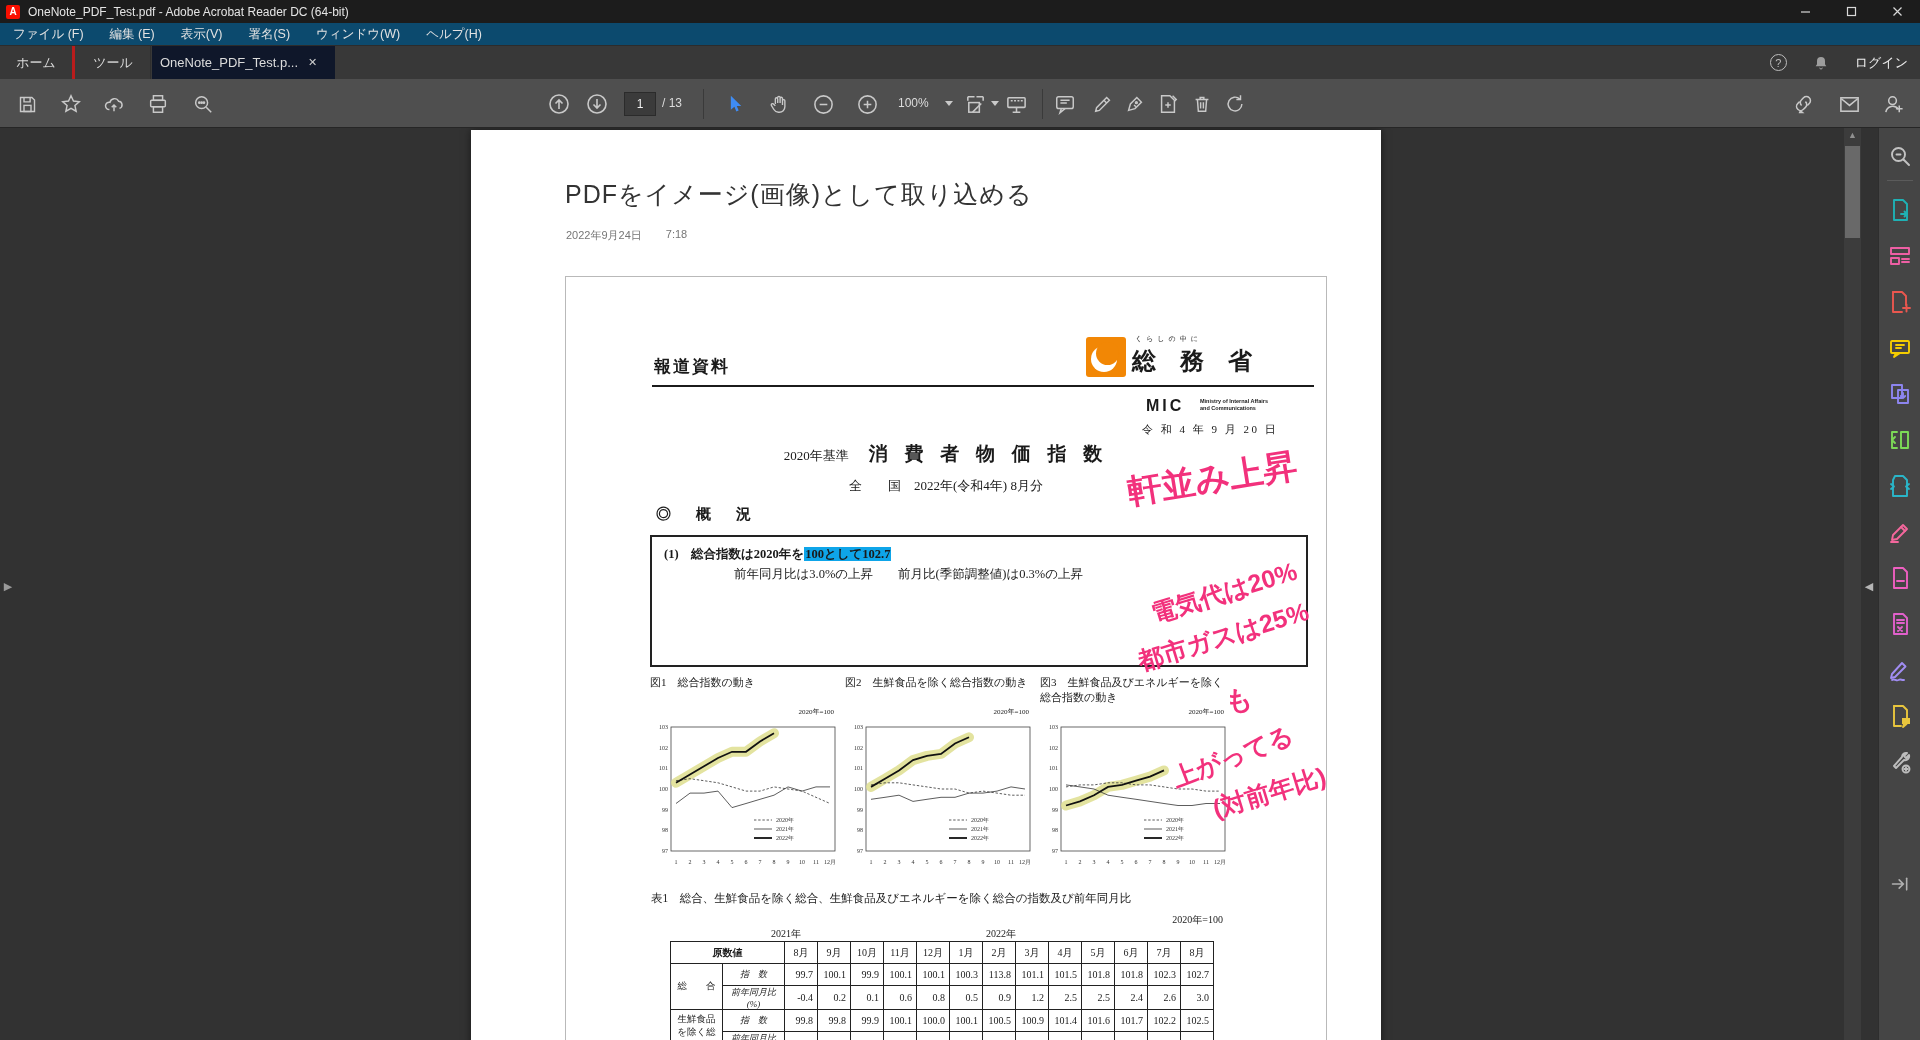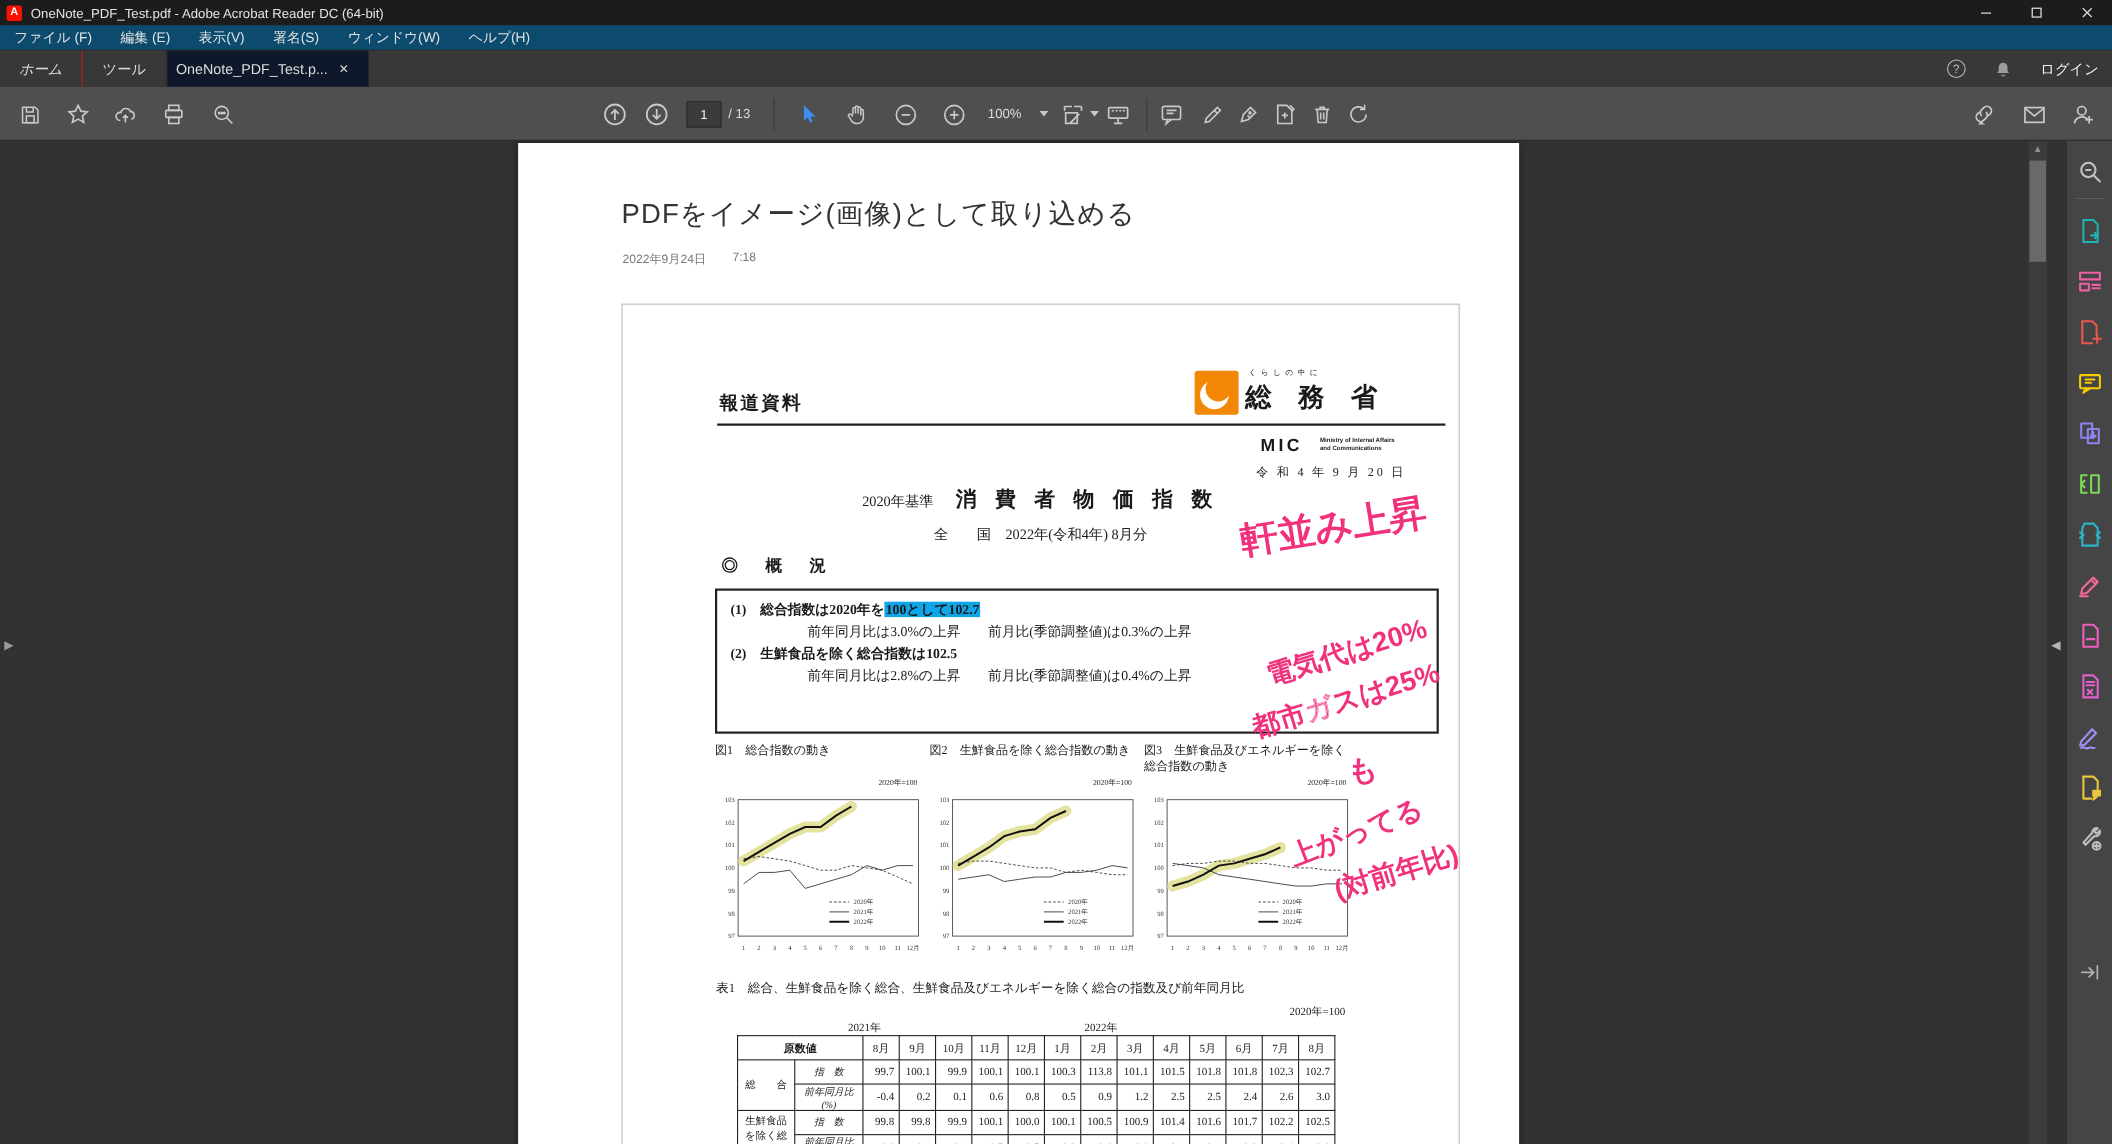--- a/index.html
+++ b/index.html
@@ -14,21 +14,21 @@
     color:#fff; font-size:10px; font-weight:bold; text-align:center; line-height:14px; }
   #win-controls { position:absolute; right:0; top:0; height:23px; display:flex; }
   .winbtn { width:46px; height:23px; display:flex; align-items:center; justify-content:center; color:#d8d8d8; }
 
   #menubar { position:absolute; left:0; top:23px; width:1920px; height:23px; background:#0c4a6e;
     display:flex; align-items:center; color:#e2e2e2; font-size:12.5px; border-bottom:1px solid #2c2c2c; }
   .menu-item { padding:0 13px; height:23px; line-height:22px; }
 
   #tabbar { position:absolute; left:0; top:46px; width:1920px; height:33px; background:#383838; color:#dcdcdc; font-size:13px; }
   .tab { position:absolute; top:0; height:33px; display:flex; align-items:center; justify-content:center; }
-  #tab-home { left:0; width:75px; border-right:1px solid #b91c1c;font-style:italic; }
+  #tab-home { left:0; width:75px; border-right:3px solid #b91c1c; }
   #tab-tools { left:76px; width:75px; border-right:1px solid #2e2e2e; }
   #tab-doc { left:152px; width:183px; background:#0f172a; padding:0 8px; justify-content:flex-start; gap:10px; }
   #tab-doc .x { color:#cfcfcf; font-size:11px; }
   #tabbar-right { position:absolute; right:12px; top:0; height:33px; display:flex; align-items:center; gap:26px; color:#cfcfcf; }
   #help-circ { width:17px; height:17px; border:1.5px solid #bdbdbd; border-radius:50%; font-size:11px;
     display:flex; align-items:center; justify-content:center; color:#bdbdbd; }
   #login { font-size:13px; color:#ececec; }
 
   #toolbar { position:absolute; left:0; top:79px; width:1920px; height:49px; background:#4f4f4f; border-bottom:1px solid #262626; color:#c9c9c9; }
   .tbi { position:absolute; top:12px; width:26px; height:26px; display:flex; align-items:center; justify-content:center; }
@@ -330,24 +330,20 @@
       <div id="reiwa">令 和 4 年 9 月 20 日</div>
       <div id="doc-heading">
         <span class="basis">2020年基準</span><span class="main">消 費 者 物 価 指 数</span>
       </div>
       <div id="doc-sub">全　　国　2022年(令和4年) 8月分</div>
       <div id="overview-h">◎　概　況</div>
       <div id="summary-box">
           <div>
             <div class="sum-line1">(1)　総合指数は2020年を<mark class="hl">100として102.7</mark></div>
             <div class="sum-line2">前年同月比は3.0%の上昇　　前月比(季節調整値)は0.3%の上昇</div>
-          </div>
-          <div>
-            <div class="sum-line1">(2)　生鮮食品を除く総合指数は102.5</div>
-            <div class="sum-line2">前年同月比は2.8%の上昇　　前月比(季節調整値)は0.4%の上昇</div>
           </div>
         </div>
 
       <div id="figures">
           <div class="fig" style="left: 84px; top: 398px;"><div class="fig-cap">図1　総合指数の動き</div><div class="fig-note">2020年=100</div><svg width="190" height="160" viewBox="0 0 190 160">
               <rect x="21" y="10" width="164" height="124" fill="none" stroke="#444" stroke-width="0.8"></rect>
               <text x="18" y="136" font-size="6" text-anchor="end" fill="#333">97</text>
               <text x="18" y="115.33333333333334" font-size="6" text-anchor="end" fill="#333">98</text>
               <text x="18" y="94.66666666666666" font-size="6" text-anchor="end" fill="#333">99</text>
               <text x="18" y="74" font-size="6" text-anchor="end" fill="#333">100</text>

